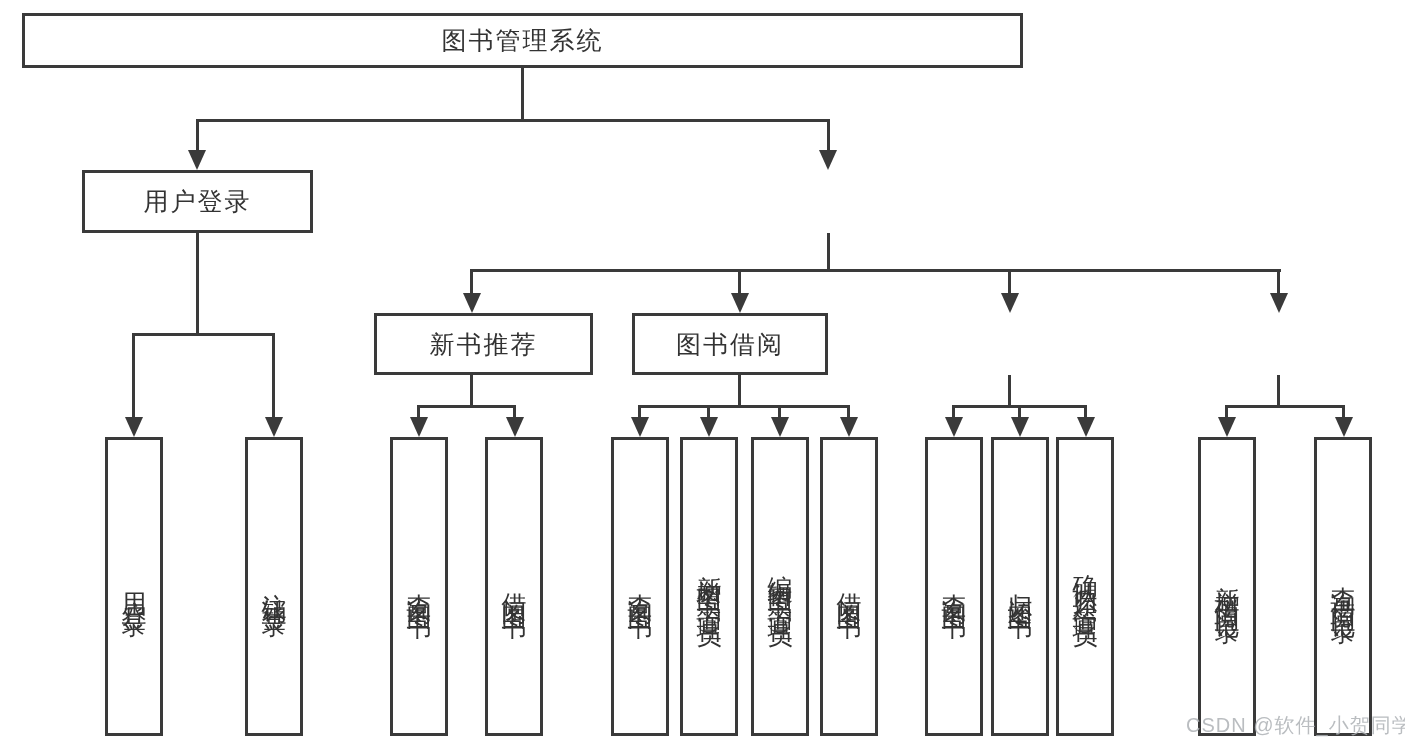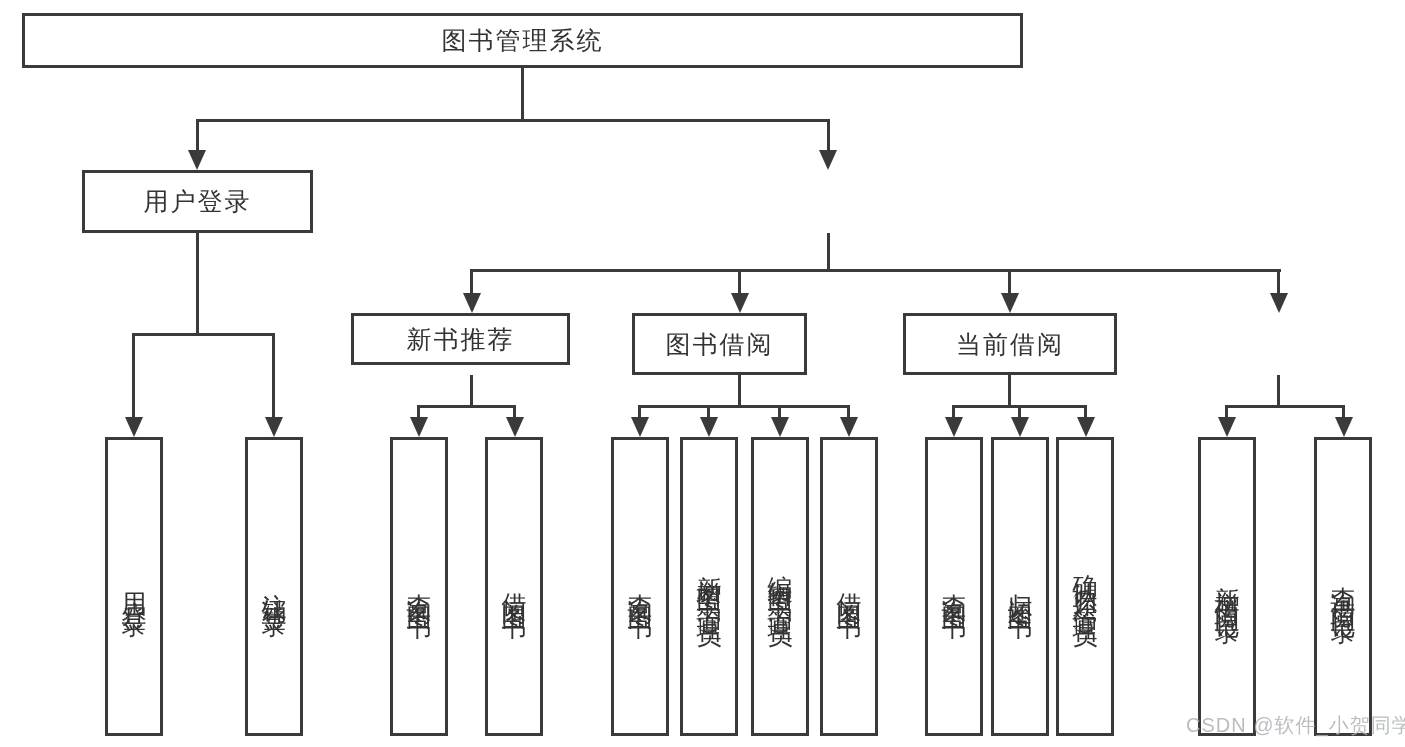--- a/index.html
+++ b/index.html
@@ -41,25 +41,24 @@
 </head>
 <body>
 
 <div id="stage">
 
   <div class="box hbox" style="left:22px;top:13px;width:1001px;height:55px">图书管理系统</div>
 
   <div class="box hbox" style="left:82px;top:170px;width:231px;height:63px">用户登录</div>
 
 
-  <div class="box hbox" style="left:351px;top:313px;width:219px;height:52px">新书推荐</div>
+  <div class="box hbox" style="left:374px;top:313px;width:219px;height:62px">新书推荐</div>
 
-  <div class="box hbox" style="left:632px;top:313px;width:175px;height:62px">图书借阅</div>
+  <div class="box hbox" style="left:632px;top:313px;width:196px;height:62px">图书借阅</div>
 
-  <div class="box hbox" style="left:903px;top:313px;width:214px;height:62px">当前借阅</div>
 
 
   <div class="box vbox" style="left:105px;top:437px;width:58px;height:299px">用户登录</div>
   <div class="box vbox" style="left:245px;top:437px;width:58px;height:299px">注销登录</div>
 
   <div class="box vbox" style="left:390px;top:437px;width:58px;height:299px">查询图书</div>
   <div class="box vbox" style="left:485px;top:437px;width:58px;height:299px">借阅图书</div>
 
   <div class="box vbox" style="left:611px;top:437px;width:58px;height:299px">查询图书</div>
   <div class="box vbox" style="left:680px;top:437px;width:58px;height:299px">新增图书（管理员）</div>

